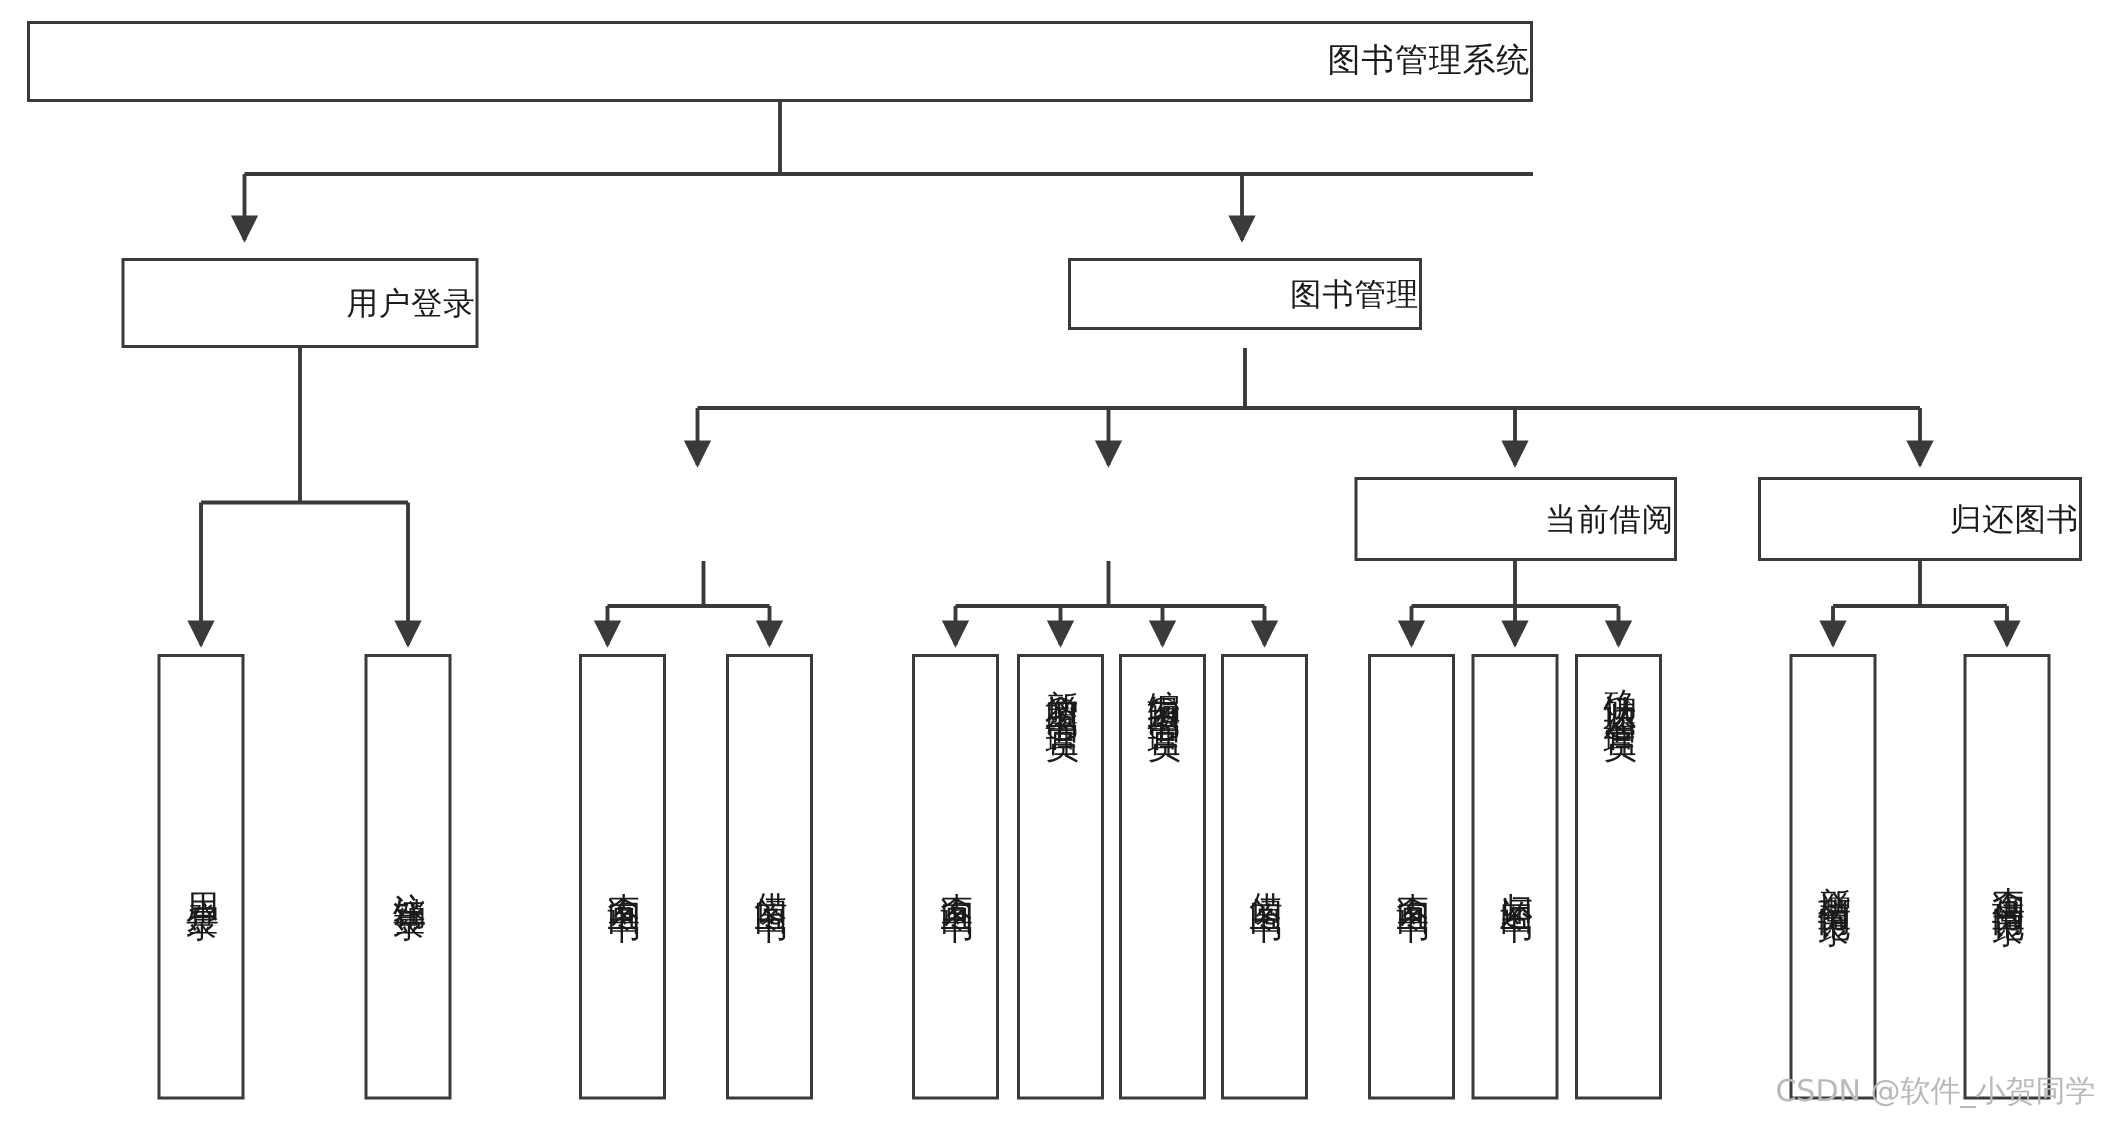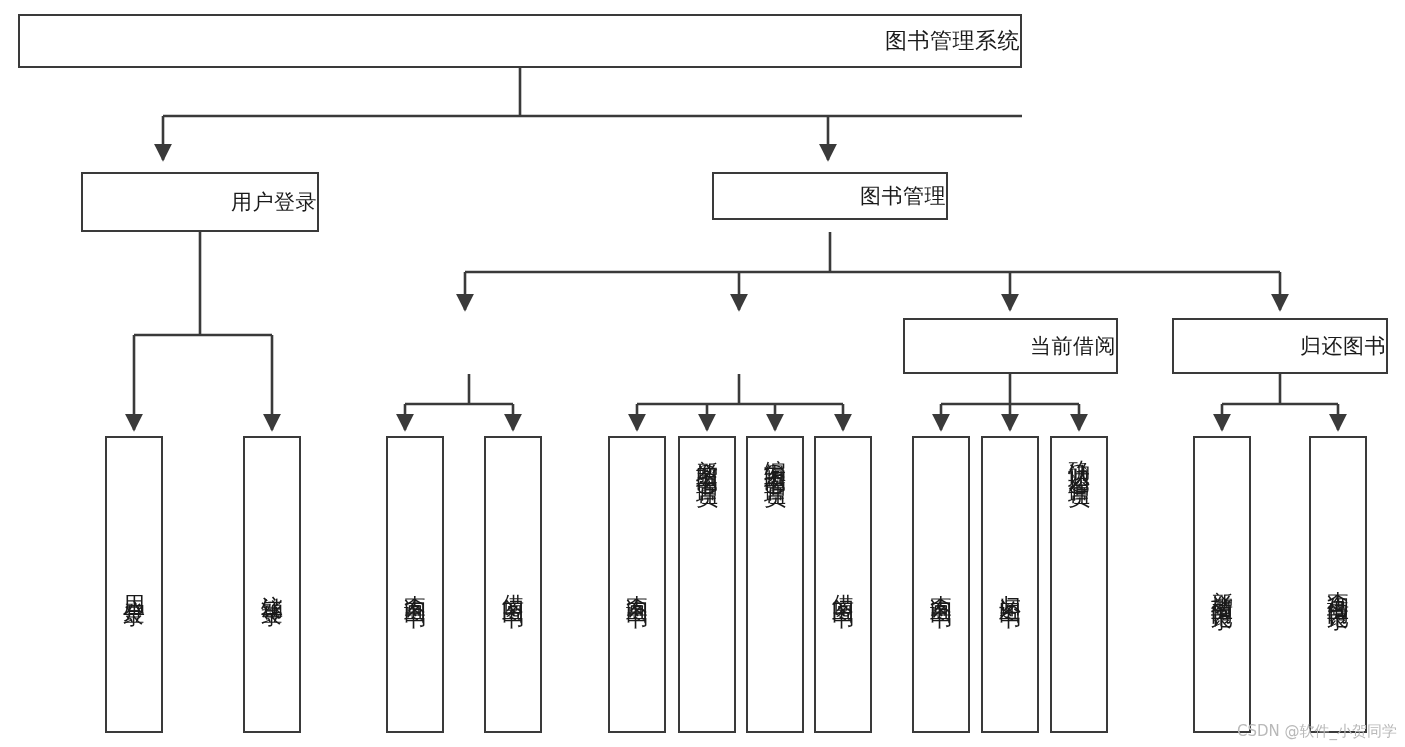--- a/index.html
+++ b/index.html
@@ -62,21 +62,21 @@
     text-align: left;
   }
   .node.vert.centered {
     align-items: center;
     padding-top: 0;
   }
   .watermark {
     position: absolute;
     right: 8px;
     bottom: 6px;
-    font-size: 15px;
+    font-size: 20px;
     color: #b9b9b9;
     white-space: nowrap;
   }
 </style>
 </head>
 <body>
 
 <div id="diagram-root">
 
   <svg class="edges" viewBox="0 0 1405 747" xmlns="http://www.w3.org/2000/svg">

